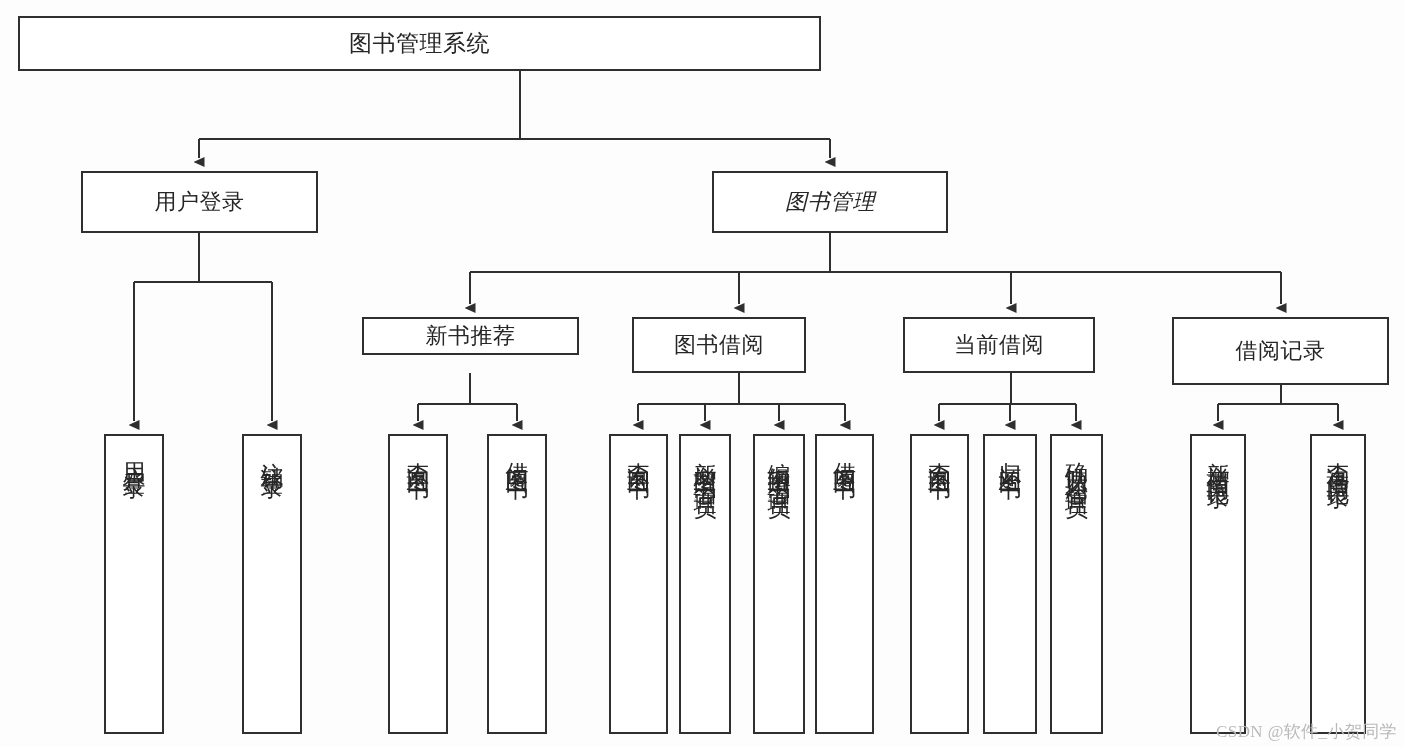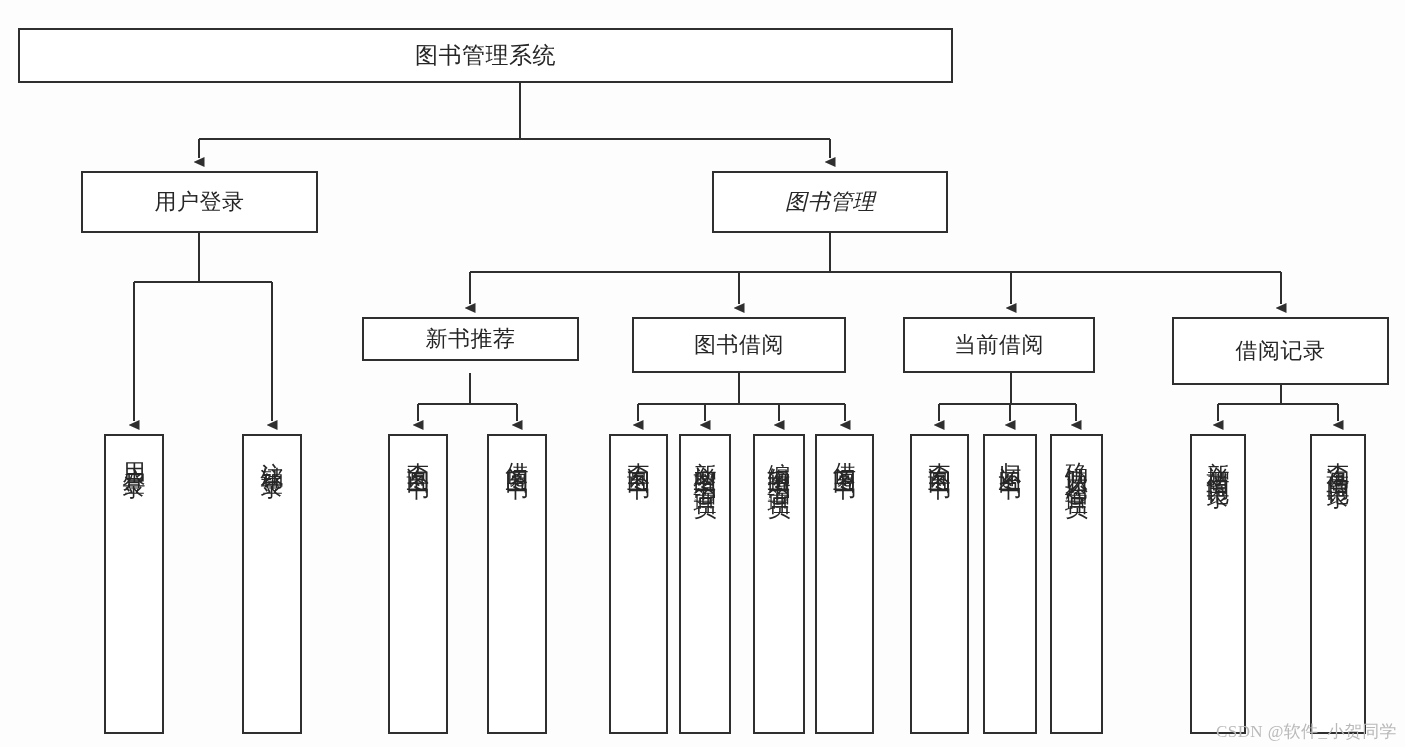--- a/index.html
+++ b/index.html
@@ -116,35 +116,35 @@
       <path d="M1010,404 L1010,421" marker-end="url(#arrow)"></path>
       <path d="M1076,404 L1076,421" marker-end="url(#arrow)"></path>
 
       <path d="M1281,373 L1281,404"></path>
       <path d="M1218,404 L1338,404"></path>
       <path d="M1218,404 L1218,421" marker-end="url(#arrow)"></path>
       <path d="M1338,404 L1338,421" marker-end="url(#arrow)"></path>
     </g>
   </svg>
 
-  <div class="node horiz root" style="left: 18px; top: 28px; width: 935px; height: 55px;">
+  <div class="node horiz root" style="left: 18px; top: 16px; width: 803px; height: 55px;">
     <span class="label">图书管理系统</span>
   </div>
 
   <div class="node horiz" style="left: 81px; top: 171px; width: 237px; height: 62px;">
     <span class="label">用户登录</span>
   </div>
   <div class="node horiz" style="left: 712px; top: 171px; width: 236px; height: 62px; font-style: italic;">
     <span class="label">图书管理</span>
   </div>
 
-  <div class="node horiz" style="left: 362px; top: 317px; width: 217px; height: 44px;">
+  <div class="node horiz" style="left: 362px; top: 317px; width: 217px; height: 38px;">
     <span class="label">新书推荐</span>
   </div>
-  <div class="node horiz" style="left: 632px; top: 317px; width: 214px; height: 56px;">
+  <div class="node horiz" style="left: 632px; top: 317px; width: 174px; height: 56px;">
     <span class="label">图书借阅</span>
   </div>
   <div class="node horiz" style="left: 903px; top: 317px; width: 192px; height: 56px;">
     <span class="label">当前借阅</span>
   </div>
   <div class="node horiz" style="left: 1172px; top: 317px; width: 217px; height: 68px;">
     <span class="label">借阅记录</span>
   </div>
 
   <div class="node vert" style="left: 104px; top: 434px; width: 60px; height: 300px;">

